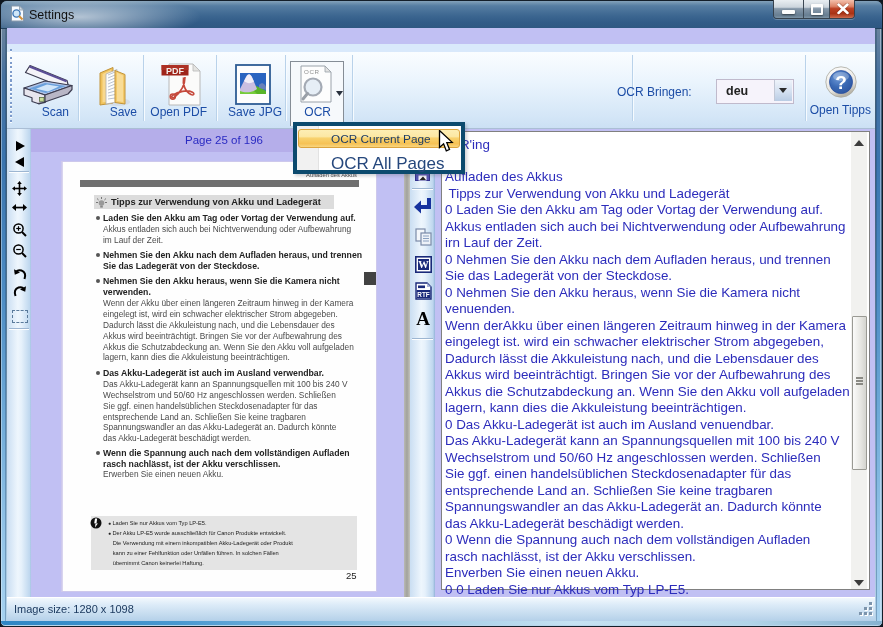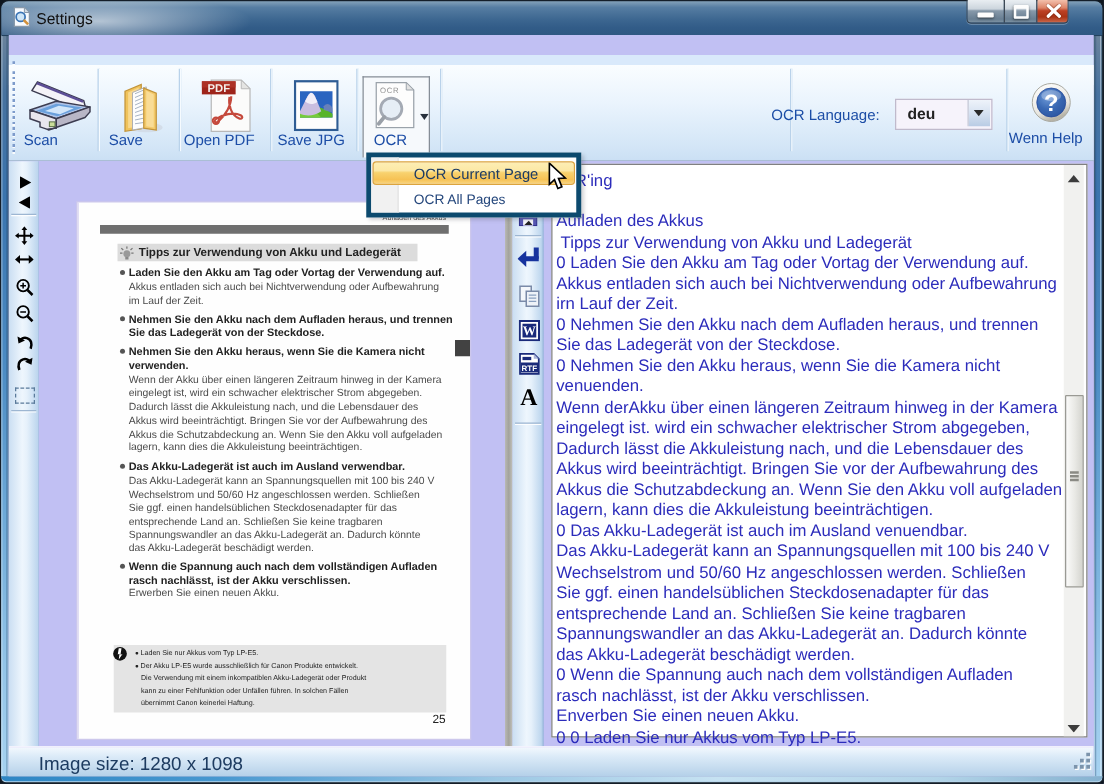--- a/index.html
+++ b/index.html
@@ -9,38 +9,38 @@
 #titlebar{position:absolute;left:1px;top:1px;width:881px;height:27px;border-radius:6px 6px 0 0;
 background:linear-gradient(to bottom,#84a2ba 0%,#567da2 18%,#3c6690 55%,#325c88 78%,#2f5882 100%);overflow:hidden;border-bottom:1px solid #23425e}
 #titleglow{position:absolute;left:0px;top:0px;width:300px;height:27px;background:radial-gradient(ellipse 170px 30px at 78px 16px,rgba(255,255,255,0.62),rgba(255,255,255,0.0) 72%)}
 #titletext{position:absolute;left:29px;top:8px;font-size:12.5px;color:#101010}
 #client{position:absolute;left:7px;top:28px;width:868px;height:593px;background:#c1c0f3;overflow:hidden}
 #menubar{position:absolute;left:0;top:16px;width:868px;height:24px;background:#d9e9fb;color:#21406b;font-size:12px}
 #menubar span{position:absolute;top:6px}
 #toolbar{position:absolute;left:0;top:24px;width:880px;height:76px;border-bottom:1px solid #aabeD5;box-sizing:content-box;background:linear-gradient(to bottom,#fafdff 0%,#eaf4fd 40%,#d4e6f7 85%,#cbe0f4 100%)}
 .tsep{position:absolute;top:3px;width:1px;height:66px;background:#b9d2ea;border-right:1px solid #f6fbff}
 .grip{position:absolute;width:2px;background-image:repeating-linear-gradient(to bottom,#7d9bcb 0,#7d9bcb 2px,rgba(255,255,255,0.9) 2px,rgba(255,255,255,0.9) 3px,transparent 3px,transparent 4.5px)}
-.tlabel{position:absolute;font-size:12px;color:#1c4da6;text-align:left}
+.tlabel{position:absolute;font-size:12px;color:#1c4da6;text-align:right}
 #main{position:absolute;left:0;top:101px;width:868px;height:468px;background:#c1c0f3}
 #leftcol{position:absolute;left:0;top:0;width:24px;height:468px;background:linear-gradient(to right,#cadef2,#eef6fd 45%,#e6f1fb 60%,#bdd6ee 96%,#9fbede 100%)}
 #midsplit{position:absolute;left:397px;top:0;width:6px;height:468px;background:linear-gradient(to right,#b9b9b4,#a2a29c 50%,#c2c2bc)}
 #midcol{position:absolute;left:403px;top:0;width:25px;height:468px;background:linear-gradient(to right,#cadef2,#eef6fd 45%,#e6f1fb 60%,#bdd6ee 92%,#93b2d8 100%)}
 #imgpanel{position:absolute;left:24px;top:0;width:373px;height:468px;background:#c1c0f3}
 #imghdr{position:absolute;left:0;top:0;width:373px;height:23px;background:#b5aeea;color:#2a2ac2;font-size:11.5px;text-align:center;line-height:23px;text-indent:13px}
 #page{position:absolute;left:31px;top:33px;width:313px;height:429px;background:#fefefe;border-left:1px solid #d8d4ef;box-shadow:0 0 0 1px #cdc8ec}
 #textwrap{position:absolute;left:434px;top:2px;width:427px;height:457px;background:#fff;border:1px solid #808080}
 #tx{position:absolute;left:3px;top:4.5px;width:405px;color:#2c2cbb;font-size:13.4px;line-height:16.48px;white-space:pre}
 #page{font-size:8.3px;color:#4a4a4a;line-height:10.7px}
 .pb{font-weight:bold;color:#222}
 .pline .pb,.pline.pb{font-size:8.7px}
 .bullet{position:absolute;width:4px;height:4px;border-radius:50%;background:#555}
 .pline{position:absolute;left:40px;white-space:pre}
 #vscroll{position:absolute;left:409px;top:0;width:16px;height:457px;background:#f1f1ef}
 #statusbar{position:absolute;left:0;top:568.5px;width:868px;height:23px;background:linear-gradient(to bottom,#f2f8fd 0%,#dcebf8 30%,#c3daee 75%,#b4d0e9 100%);border-top:1px solid #fff;border-bottom:1px solid #8aa5bc}
-#statustext{position:absolute;left:24px;top:5px;font-size:15px;color:#1d3b60}
+#statustext{position:absolute;left:7px;top:5px;font-size:11px;color:#1d3b60}
 </style></head><body>
 <div id="frame"></div>
 <div class="sideband" style="left:1px"></div>
 <div class="sideband" style="left:876px;transform:scaleX(-1)"></div>
 <div class="abs" style="left:1px;top:621px;width:881px;height:4px;background:linear-gradient(to right,#2e86c4 0%,#4898d0 20%,#9cc8e4 45%,#c6e2f2 65%,#b2d4e8 85%,#86b2d0 100%);border-radius:0 0 4px 4px"></div>
 <div id="titlebar">
     <div id="titleglow"></div>
   </div>
 <div id="titletext">Settings</div>
 <svg class="abs" style="left:9px;top:5px" width="17" height="17" viewBox="0 0 17 17">
@@ -144,21 +144,21 @@
       <path d="M2 1 L26 1 L32 7 L32 37 L2 37 Z" fill="#fdfdfd" stroke="#9aa2aa" stroke-width="1"></path>
       <path d="M26 1 L26 7 L32 7 Z" fill="#e2e2e2" stroke="#9aa2aa" stroke-width="0.8"></path>
       <text x="5" y="9" font-size="6.2" fill="#909090" font-family="Liberation Sans" letter-spacing="0.6">OCR</text>
       <circle cx="14" cy="22" r="8.5" fill="#cfe0f0" fill-opacity="0.5" stroke="#a4aab4" stroke-width="2.2"></circle>
       <line x1="8.5" y1="28.5" x2="4" y2="34" stroke="#9aa0a8" stroke-width="3" stroke-linecap="round"></line>
     </svg>
     <svg class="abs" style="left:329px;top:39px" width="7" height="5" viewBox="0 0 7 5">
         <path d="M0 0 L7 0 L3.5 5 Z" fill="#28303c"></path>
       </svg>
     <div class="tlabel" style="left:292px;top:53px;width:32px">OCR</div>
-    <div class="tlabel" style="left:610px;top:33px;width:100px;text-align:left">OCR Language:</div>
+    <div class="tlabel" style="left:610px;top:33px;width:100px;text-align:left">OCR Bringen:</div>
 
     <div class="abs" style="left:709px;top:27px;width:76px;height:23px;background:#f6f3fb;border:1px solid #c0bacc">
       <div class="abs" style="left:9px;top:4px;font-size:12.5px;font-weight:bold;color:#222">deu</div>
       <div class="abs" style="left:57px;top:0;width:17px;height:21px;background:linear-gradient(to bottom,#eef3fa,#d4e0f0 55%,#b9cce4);border-left:1px solid #c2c8d6"></div>
       <svg class="abs" style="left:62px;top:8px" width="8" height="5" viewBox="0 0 8 5">
           <path d="M0 0 L8 0 L4 5 Z" fill="#2a2a2a"></path>
         </svg>
     </div>
 
     <svg class="abs" style="left:818px;top:14px" width="32" height="33" viewBox="0 0 32 33">
@@ -172,24 +172,25 @@
             <stop offset="0" stop-color="#ffffff"></stop>
             <stop offset="0.75" stop-color="#e8e6e0"></stop>
             <stop offset="1" stop-color="#b8b4a8"></stop>
           </linearGradient>
         </defs>
       <circle cx="16" cy="16" r="15.2" fill="url(#ringg)" stroke="#a8a8a0" stroke-width="0.8"></circle>
       <circle cx="16" cy="16" r="11.6" fill="url(#helpg)" stroke="#24489a" stroke-width="0.6"></circle>
       <ellipse cx="16" cy="10.5" rx="8" ry="4.5" fill="#fff" opacity="0.28"></ellipse>
       <text x="16" y="23" font-size="19" font-weight="bold" fill="#fff" text-anchor="middle" font-family="Liberation Sans">?</text>
     </svg>
-    <div class="tlabel" style="left:800px;top:51px;width:64px">Wenn Help</div>
+    <div class="tlabel" style="left:800px;top:51px;width:64px">Open Tipps</div>
   </div>
   <div id="main">
     <div id="imgpanel">
+      <div id="imghdr">Page 25 of 196</div>
       <div id="page">
         <div class="abs" style="right:19px;top:8px;font-size:5.8px;color:#444">Aufladen des Akkus</div>
         <div class="abs" style="left:17px;top:18px;width:279px;height:7px;background:#6f6f6f"></div>
         <div class="abs" style="left:31px;top:33px;width:240px;height:14px;background:#dcdcdc"></div>
         <svg class="abs" style="left:33px;top:35px" width="11" height="11" viewBox="0 0 11 11">
             <g stroke="#777" stroke-width="1">
               <line x1="5.5" y1="0" x2="5.5" y2="2"></line>
               <line x1="1" y1="1.5" x2="2.6" y2="3"></line>
               <line x1="10" y1="1.5" x2="8.4" y2="3"></line>
               <line x1="0" y1="5.5" x2="2" y2="5.5"></line>
@@ -392,17 +393,17 @@
           <rect x="5" y="10" width="3" height="3"></rect>
           <rect x="0" y="10" width="3" height="3"></rect>
         </g>
     </svg>
   </div>
 </div>
 <div class="abs" style="left:293px;top:122px;width:164px;height:44px;background:#ffffff;border:4px solid #0c4a6e;box-shadow:2px 2px 3px rgba(80,80,90,0.25);z-index:50">
   <div class="abs" style="left:0;top:0;width:21px;height:44px;background:#f1f1f1;border-right:1px solid #e2e2e2"></div>
   <div class="abs" style="left:1px;top:2.5px;width:160px;height:17px;background:linear-gradient(to bottom,#fdeeb4 0%,#fce8a5 38%,#f8d26e 48%,#f6c255 80%,#f9d580 100%);border:1px solid #dca43e;border-radius:3px"></div>
   <div class="abs" style="left:34px;top:6px;font-size:11.8px;color:#1e3c64;z-index:2">OCR Current Page</div>
-  <div class="abs" style="left:34px;top:28px;font-size:11px;color:#25477c;z-index:2">OCR All Pages</div>
+  <div class="abs" style="left:34px;top:28px;font-size:17px;color:#25477c;z-index:2">OCR All Pages</div>
 </div>
 <svg class="abs" style="left:438px;top:130px;z-index:60" width="17" height="24" viewBox="0 0 17 24">
   <path d="M1.5 0.5 L1.5 17.5 L5.6 13.8 L8.3 20.8 L11.5 19.5 L8.8 12.7 L14.2 12.4 Z" fill="#fff" stroke="#000" stroke-width="1.3" stroke-linejoin="miter"></path>
 </svg>
 
 </body></html>

